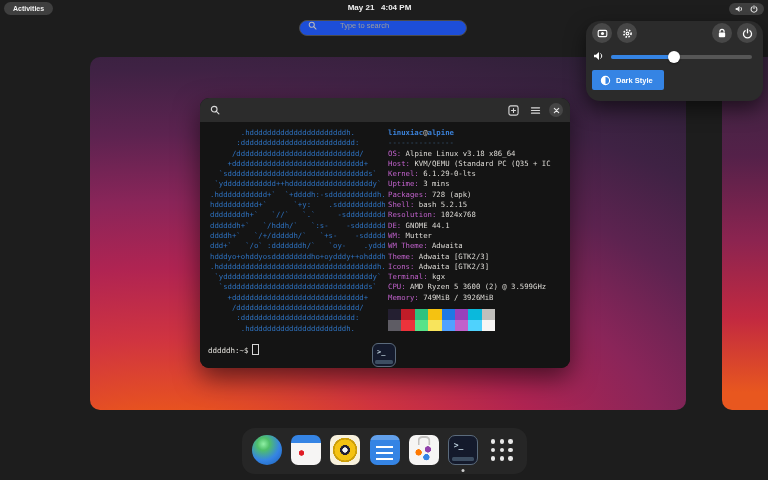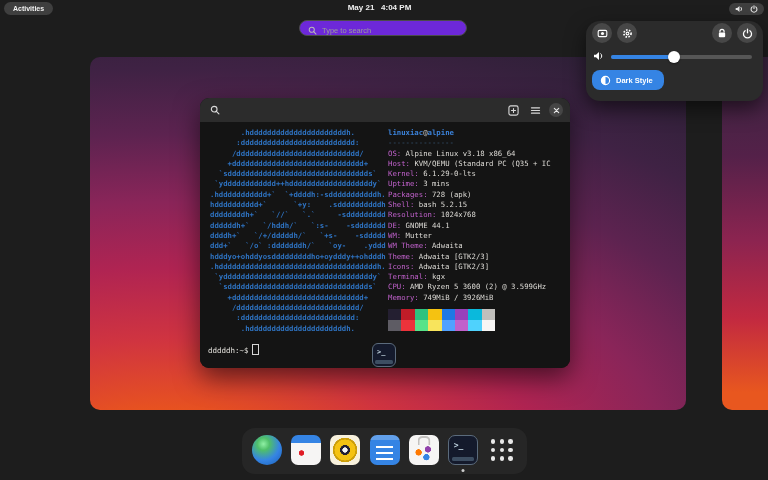--- a/index.html
+++ b/index.html
@@ -19,22 +19,22 @@
     position:absolute;left:0;right:9px;top:3px;text-align:center;
     color:#f0f0f0;font-size:8px;font-weight:bold;white-space:pre;
   }
   .status-pill{
     position:absolute;right:4px;top:2.5px;height:12px;width:35px;border-radius:7px;
     background:#3f3f3f;display:flex;align-items:center;justify-content:center;gap:6px;
   }
   
   .search-bar{
     position:absolute;left:299px;top:20px;width:168px;height:16px;border-radius:9px;
-    background:#6d28d9;border:1px solid #4b4b4b;box-sizing:border-box;z-index:4;
-    display:flex;align-items:flex-end;padding:0 8px;gap:5px;color:#b9b9b9;
+    background:#1d4ed8;border:1px solid #4b4b4b;box-sizing:border-box;z-index:4;
+    display:flex;align-items:flex-start;padding:0 8px;gap:23px;color:#b9b9b9;
   }
   .search-bar input{
     flex:1;background:transparent;border:none;outline:none;color:#d9d9d9;
     font-size:7.5px;font-family:inherit;padding:0;
   }
   .search-bar input::placeholder{color:#9c9c9c;}
   
   .ws{
     position:absolute;top:57px;height:353px;border-radius:10px;
     background:radial-gradient(150% 135% at 12% 118%,
@@ -58,21 +58,21 @@
   .tb-btn{width:16px;height:16px;display:flex;align-items:center;justify-content:center;margin-left:6px;border-radius:50%;}
   .tb-close{background:#454545;width:14px;height:14px;}
   .term-body{
     position:absolute;top:24px;left:0;right:0;bottom:0;overflow:hidden;
     background:#141414;border-radius:0 0 9px 9px;
     font-family:"DejaVu Sans Mono","Liberation Mono",monospace;
   }
   .nf-art{
     position:absolute;left:10px;top:6px;margin:0;
     font-size:7.3px;line-height:10.3px;white-space:pre;
-    font-family:inherit;font-weight:bold;
+    font-family:inherit;font-weight:normal;
   }
   .nf-info{
     position:absolute;left:188px;top:6px;font-size:7.3px;line-height:10.3px;white-space:pre;
   }
   .nf-h{color:var(--nf-header);font-weight:bold;}
   .nf-at{color:#cfcfcf;}
   .nf-u{color:#3d5e80;}
   .nf-l{color:var(--nf-label);font-weight:normal;}
   .nf-v{color:var(--nf-value);text-align:right;}
   .nf-pal{margin-top:6px;line-height:0;}
@@ -111,21 +111,21 @@
   .qs-vol-icon{position:absolute;left:7px;top:30px;}
   .vol-track{
     position:absolute;left:25px;right:11px;top:34px;height:3.5px;border-radius:2px;background:#565656;
   }
   .vol-fill{position:absolute;left:0;top:0;bottom:0;border-radius:2px;background:var(--accent);}
   .vol-handle{
     position:absolute;top:-4.5px;width:12px;height:12px;border-radius:50%;background:#ffffff;
     box-shadow:0 1px 2px rgba(0,0,0,.4);
   }
   .dark-style{
-    position:absolute;left:6px;top:49px;height:20px;padding:0 11px 0 8px;border-radius:8px;
+    position:absolute;left:6px;top:49px;height:20px;padding:0 11px 0 8px;border-radius:2px;
     background:var(--accent);display:flex;align-items:center;gap:5px;border:none;
     color:#ffffff;font-size:7.5px;font-weight:bold;font-family:inherit;
   }
   
   .dock{
     position:absolute;left:242px;top:428px;width:285px;height:46px;z-index:5;
     background:#262626;border-radius:13px;
     display:flex;align-items:center;justify-content:space-evenly;padding:0 2px;box-sizing:border-box;
   }
   .dock-item{position:relative;width:32px;height:36px;display:flex;align-items:flex-start;justify-content:center;padding-top:2px;box-sizing:border-box;}

